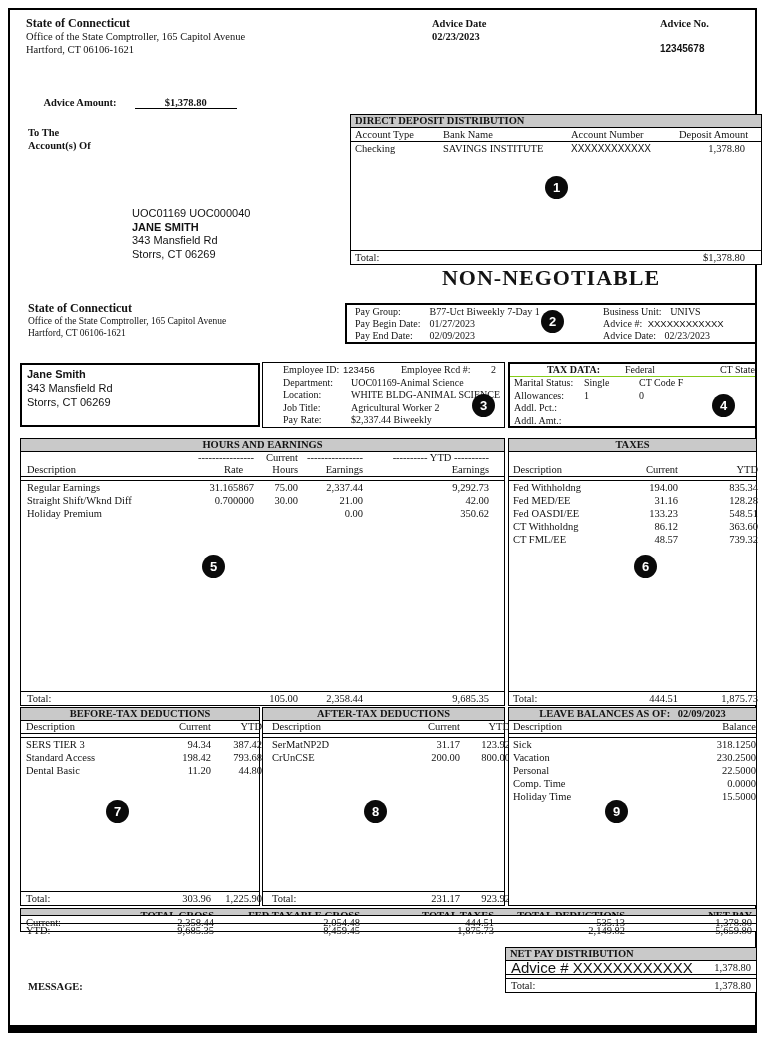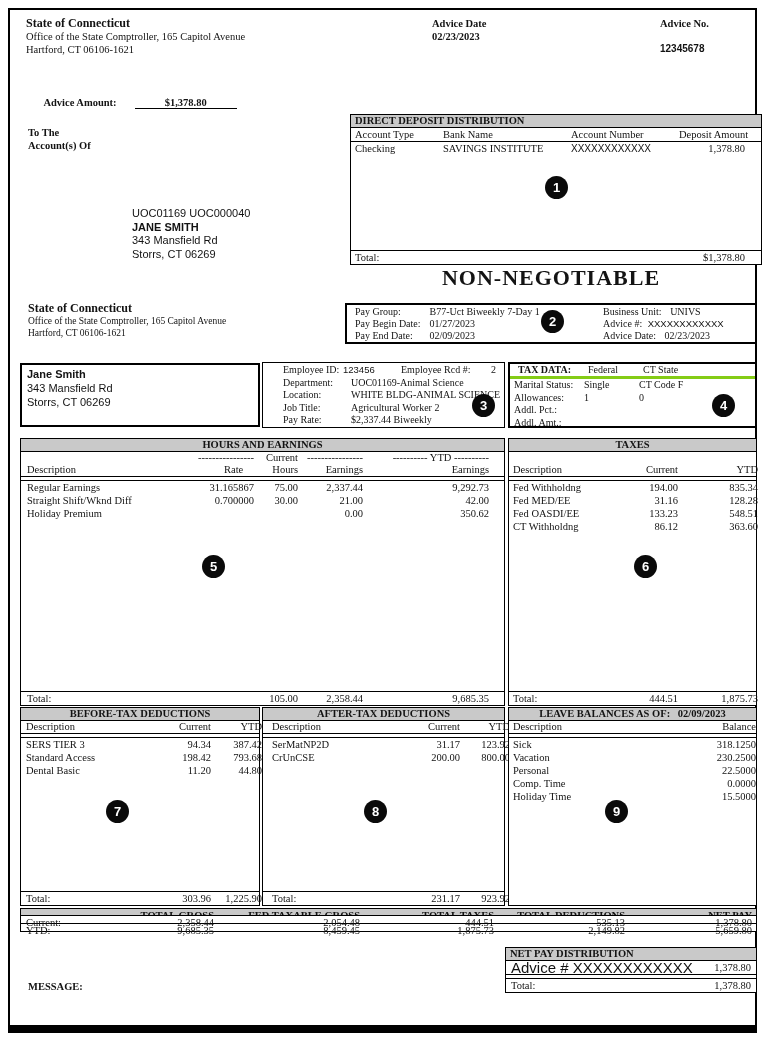--- a/index.html
+++ b/index.html
@@ -158,21 +158,21 @@
       <div>Job Title:</div>
       <div>Agricultural Worker 2</div>
     </div>
     <div class="grid" style="grid-template-columns:68px 1fr; line-height:12.6px;">
       <div>Pay Rate:</div>
       <div>$2,337.44 Biweekly</div>
     </div>
   </div>
 
   <div class="panel panel2" style="left:508px; top:362px; width:249px; height:66px; font-size:10px;">
-    <div class="grid" style="grid-template-columns:70px 55px 1fr; padding-left:8px; border-bottom:3px solid #84cc16; line-height:12.4px;">
+    <div class="grid" style="grid-template-columns:70px 55px 1fr; padding-left:20px; border-bottom:1px solid #84cc16; line-height:12.4px;text-align:right;">
       <div class="b">TAX DATA:</div>
       <div>Federal</div>
       <div>CT State</div>
     </div>
     <div class="grid" style="grid-template-columns:70px 55px 1fr; padding-left:4px; line-height:12.4px;">
       <div>Marital Status:</div>
       <div>Single</div>
       <div>CT Code F</div>
     </div>
     <div class="grid" style="grid-template-columns:70px 55px 1fr; padding-left:4px; line-height:12.4px;">
@@ -260,20 +260,25 @@
     </div>
     <div class="grid g-tax">
       <div>Fed OASDI/EE</div>
       <div class="rt">133.23</div>
       <div class="rt">548.51</div>
     </div>
     <div class="grid g-tax">
       <div>CT Withholdng</div>
       <div class="rt">86.12</div>
       <div class="rt">363.60</div>
+    </div>
+    <div class="grid g-tax">
+      <div>CT FML/EE</div>
+      <div class="rt">48.57</div>
+      <div class="rt">739.32</div>
     </div>
     <div class="grid g-tax total-row">
       <div>Total:</div>
       <div class="rt">444.51</div>
       <div class="rt">1,875.73</div>
     </div>
   </div>
 
   <div class="panel" style="left:20px; top:707px; width:240px; height:199px;">
     <div class="bar ct">BEFORE-TAX DEDUCTIONS</div>

